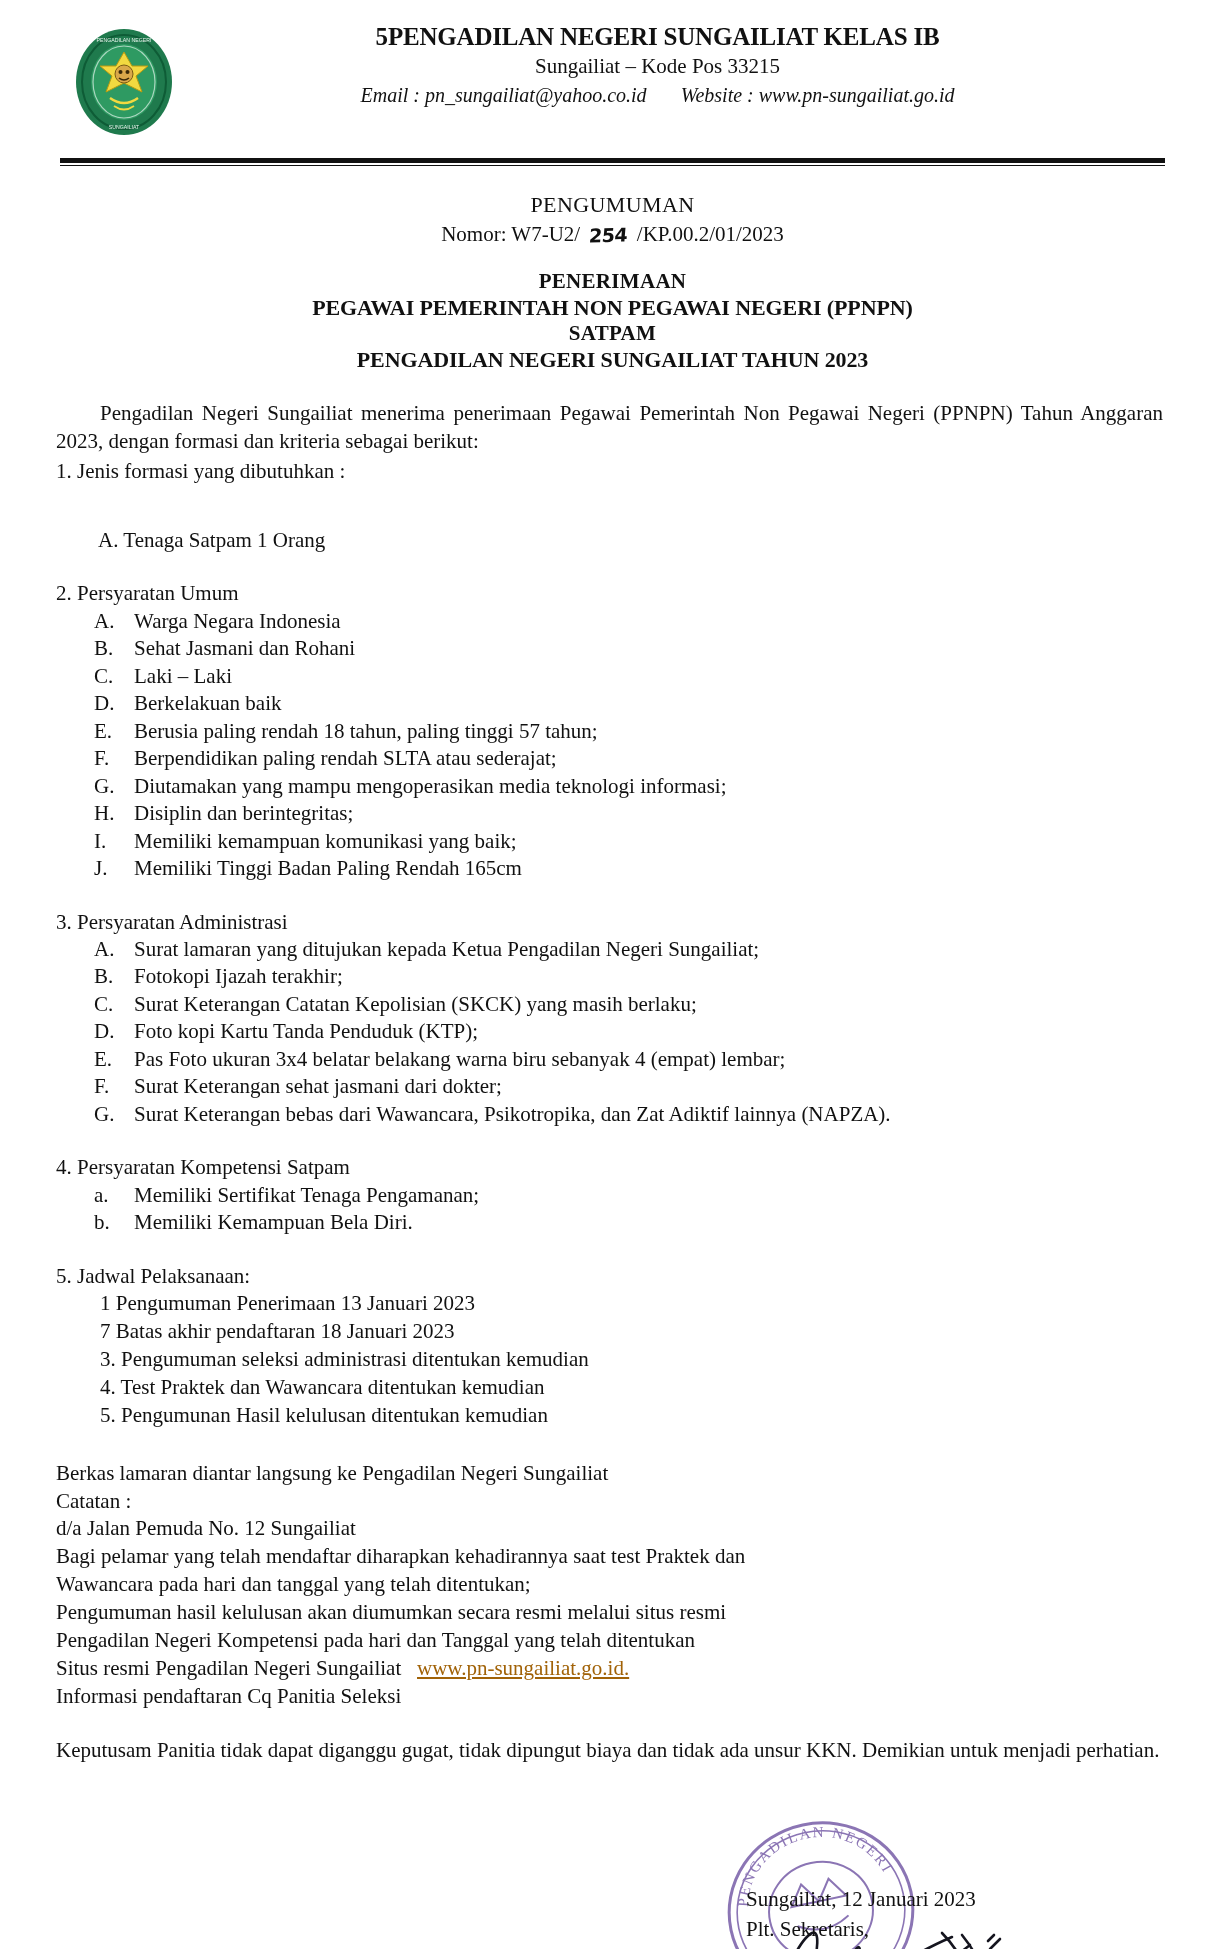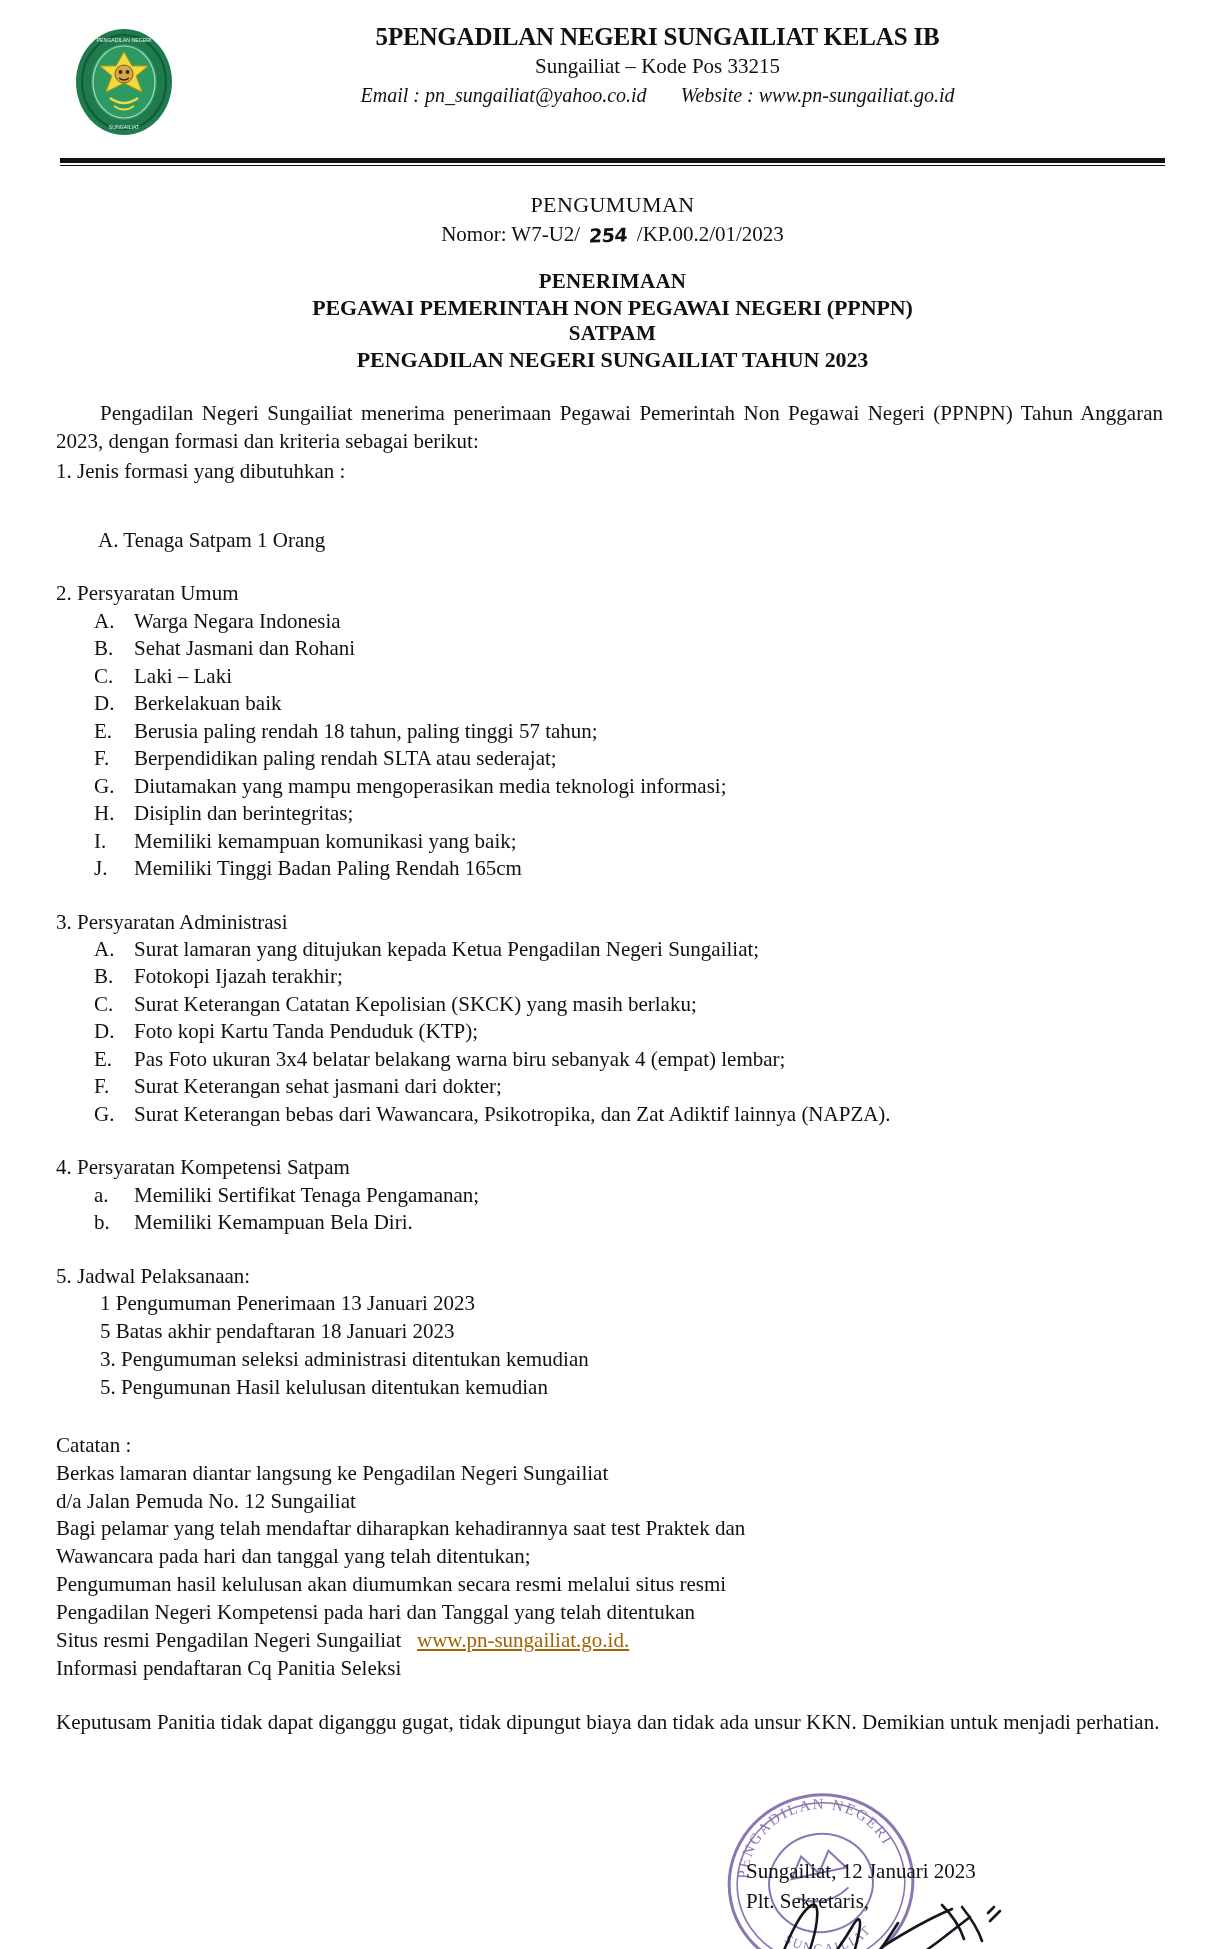--- a/index.html
+++ b/index.html
@@ -380,30 +380,31 @@
       <li>
           <span class="mk">b.</span>
           <span class="tx">Memiliki Kemampuan Bela Diri.</span>
         </li>
     </ul>
 
     <div class="blank-md"></div>
     <div>5. Jadwal Pelaksanaan:</div>
     <ul class="num-list">
       <li>1 Pengumuman Penerimaan 13 Januari 2023</li>
-      <li>5 Batas akhir pendaftaran 18 Januari 2023</li>
+      <li>7 Batas akhir pendaftaran 18 Januari 2023</li>
       <li>3. Pengumuman seleksi administrasi ditentukan kemudian</li>
+      <li>4. Test Praktek dan Wawancara ditentukan kemudian</li>
       <li>5. Pengumunan Hasil kelulusan ditentukan kemudian</li>
     </ul>
 
     <div class="blank-lg"></div>
 
     <div class="catatan">
+      <div>Berkas lamaran diantar langsung ke Pengadilan Negeri Sungailiat</div>
       <div>Catatan :</div>
-      <div>Berkas lamaran diantar langsung ke Pengadilan Negeri Sungailiat</div>
       <div>d/a Jalan Pemuda No. 12 Sungailiat</div>
       <div>Bagi pelamar yang telah mendaftar diharapkan kehadirannya saat test Praktek dan</div>
       <div>Wawancara pada hari dan tanggal yang telah ditentukan;</div>
       <div>Pengumuman hasil kelulusan akan diumumkan secara resmi melalui situs resmi</div>
       <div>Pengadilan Negeri Kompetensi pada hari dan Tanggal yang telah ditentukan</div>
       <div>
         <span>Situs resmi Pengadilan Negeri Sungailiat</span>
         &nbsp;&nbsp;<a class="link" href="#">www.pn-sungailiat.go.id.</a>
       </div>
       <div>Informasi pendaftaran Cq Panitia Seleksi</div>

